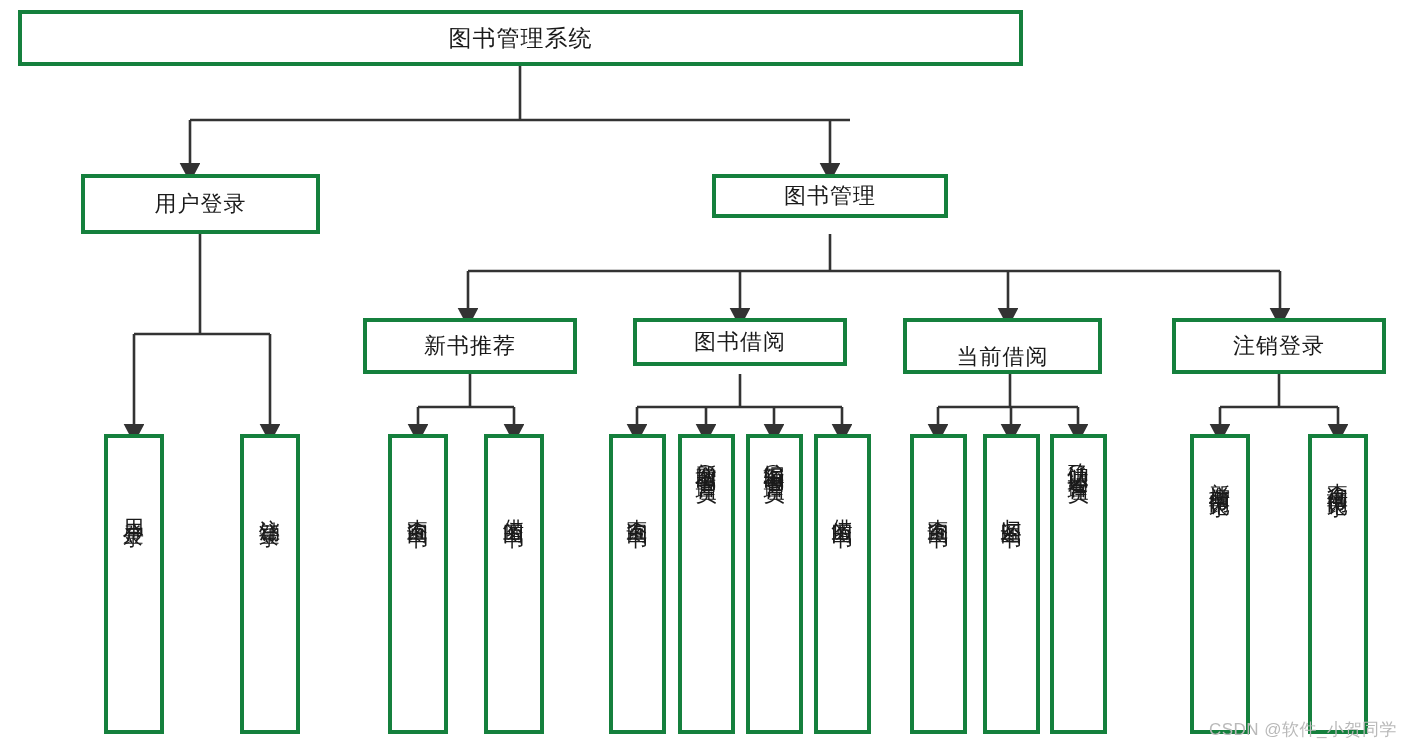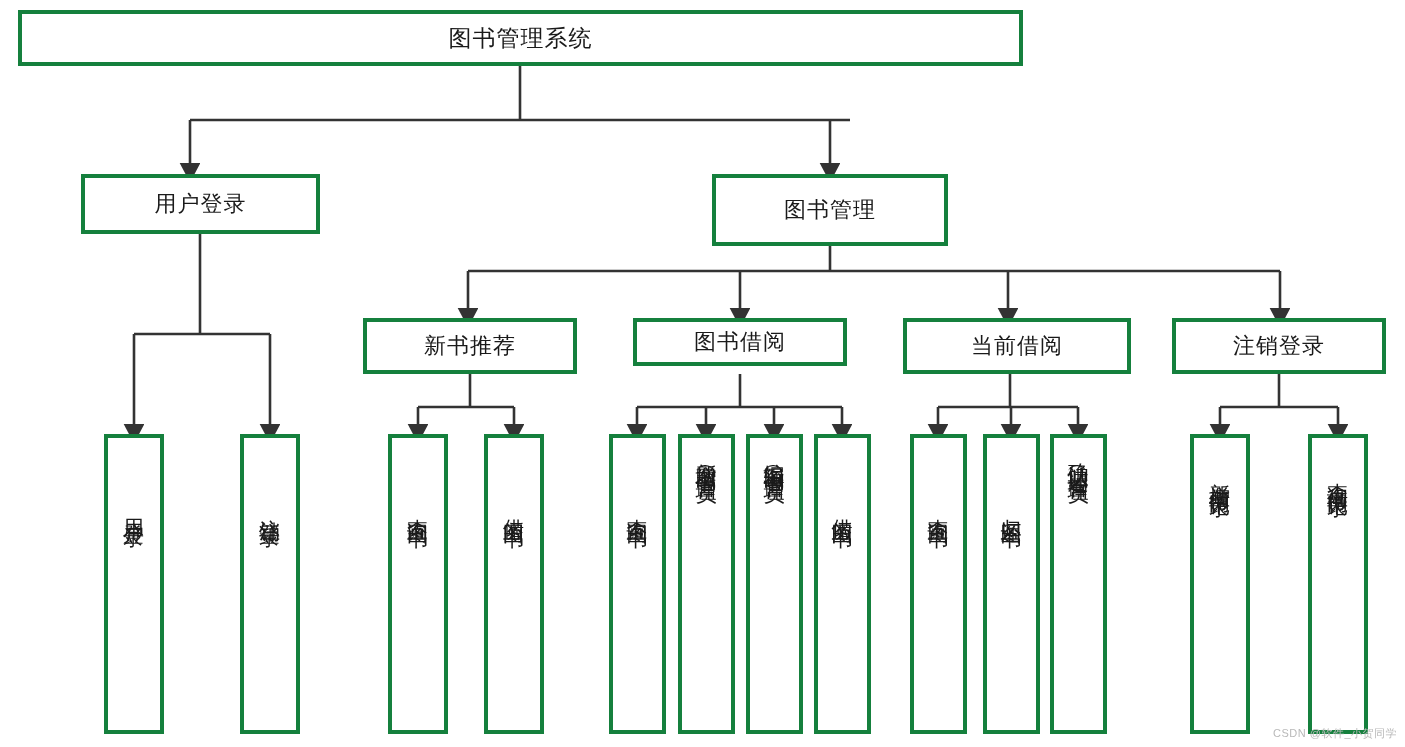--- a/index.html
+++ b/index.html
@@ -57,21 +57,21 @@
     line-height: 1;
     white-space: nowrap;
   }
   .node.root .label {
     font-size: 23px;
   }
   #watermark {
     position: absolute;
     right: 8px;
     bottom: 6px;
-    font-size: 11px;
+    font-size: 17px;
     color: #b9b9b9;
     white-space: nowrap;
     letter-spacing: 0.5px;
   }
 </style>
 </head>
 <body>
 
 <div id="canvas">
 
@@ -125,31 +125,31 @@
     </g>
   </svg>
 
   <div class="node horiz root" style="left:18px; top:10px; width:1005px; height:56px;">
     <span class="label">图书管理系统</span>
   </div>
 
   <div class="node horiz" style="left:81px; top:174px; width:239px; height:60px;">
     <span class="label">用户登录</span>
   </div>
-  <div class="node horiz" style="left:712px; top:174px; width:236px; height:72px;align-items:center;">
+  <div class="node horiz" style="left:712px; top:174px; width:236px; height:44px;align-items:center;">
     <span class="label">图书管理</span>
   </div>
 
   <div class="node horiz" style="left:363px; top:318px; width:214px; height:56px;">
     <span class="label">新书推荐</span>
   </div>
   <div class="node horiz" style="left:633px; top:318px; width:214px; height:48px;">
     <span class="label">图书借阅</span>
   </div>
-  <div class="node horiz" style="left:903px; top:318px; width:228px; height:56px;">
+  <div class="node horiz" style="left:903px; top:318px; width:199px; height:56px;align-items:flex-end;">
     <span class="label">当前借阅</span>
   </div>
   <div class="node horiz" style="left:1172px; top:318px; width:214px; height:56px;">
     <span class="label">注销登录</span>
   </div>
 
   <div class="node vert" style="left:104px; top:434px; width:60px; height:300px; padding-top:64px;">
     <span class="label">用户登录</span>
   </div>
   <div class="node vert" style="left:240px; top:434px; width:60px; height:300px; padding-top:64px;">

